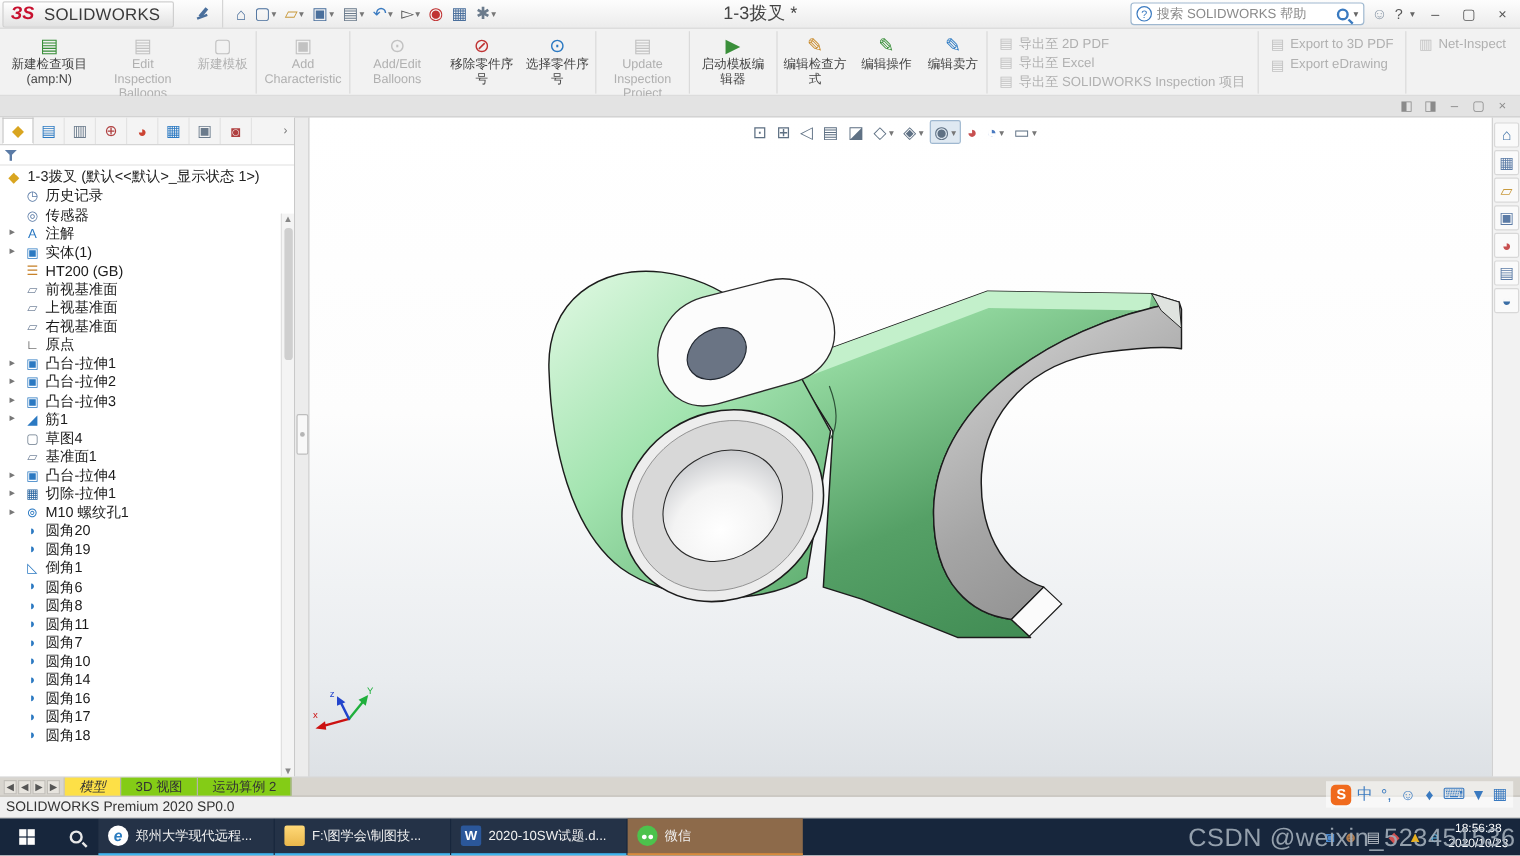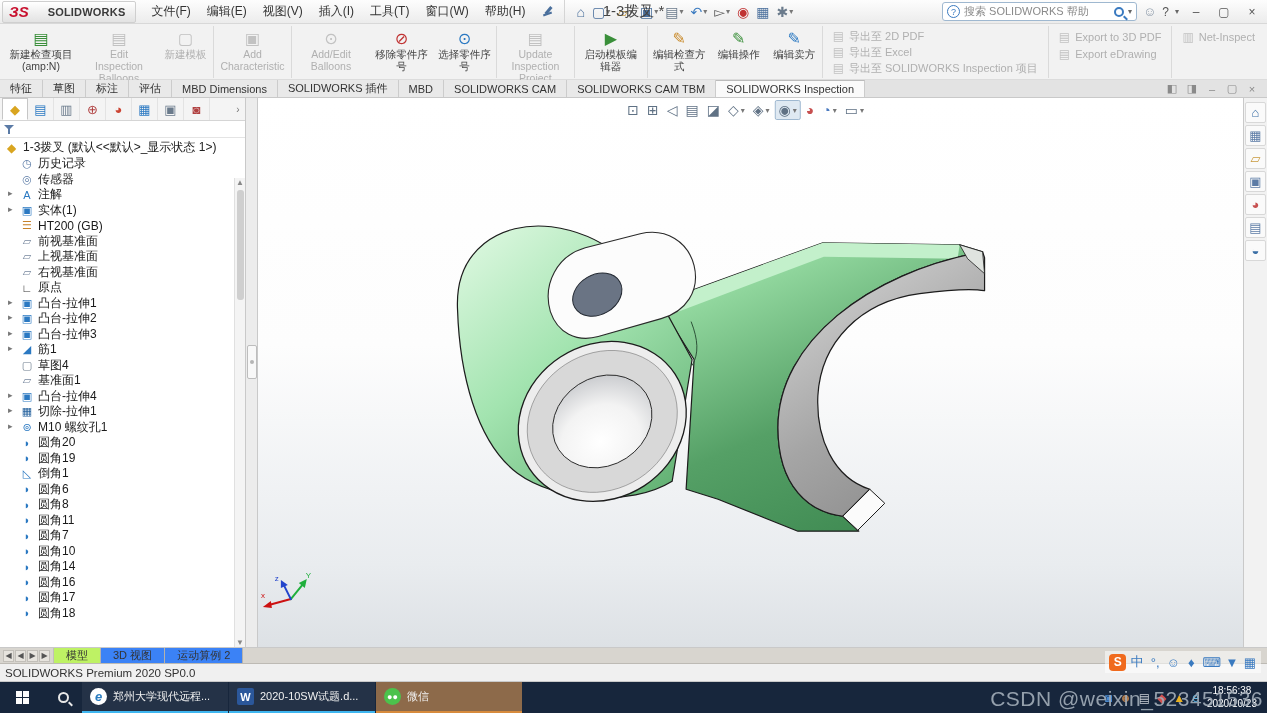--- a/index.html
+++ b/index.html
@@ -2,23 +2,23 @@
 <html><head>
 <meta charset="utf-8">
 <style>
   *{margin:0;padding:0;box-sizing:border-box;}
   html,body{width:1267px;height:713px;overflow:hidden;}
   body{font-family:"Liberation Sans","DejaVu Sans",sans-serif;font-size:12px;color:#222;background:#f0f0f0;}
   #app{width:1267px;height:713px;display:flex;flex-direction:column;position:relative;}
 
   
   .titlebar{height:24px;background:linear-gradient(#fdfdfd,#ececec);display:flex;align-items:center;border-bottom:1px solid #d8d8d8;position:relative;}
-  .swlogo{display:flex;align-items:center;gap:19px;padding:0 10px 0 6px;height:22px;background:linear-gradient(#ffffff,#e2e2e2);border:1px solid #cfcfcf;border-radius:2px;margin:1px 8px 1px 2px;justify-content:flex-end;}
+  .swlogo{display:flex;align-items:center;gap:8px;padding:0 10px 0 6px;height:22px;background:linear-gradient(#ffffff,#e2e2e2);border:1px solid #cfcfcf;border-radius:2px;margin:1px 8px 1px 2px;justify-content:flex-end;}
   .swlogo .ds{color:#c8102e;font-weight:bold;font-style:italic;font-size:15px;}
-  .swlogo .nm{font-size:11px;font-weight:bold;color:#3a3a3a;letter-spacing:.2px;}
+  .swlogo .nm{font-size:14px;font-weight:normal;color:#3a3a3a;letter-spacing:.2px;}
   .menus{display:flex;gap:2px;}
   .menu{padding:2px 7px;font-size:12px;color:#333;cursor:default;}
   .pin-icon{width:16px;height:16px;margin:0 8px;position:relative;}
   .pin-icon::before{content:"";position:absolute;left:7px;top:2px;width:3px;height:9px;background:#4a6f9c;transform:rotate(40deg);}
   .pin-icon::after{content:"";position:absolute;left:3px;top:9px;width:9px;height:2px;background:#4a6f9c;transform:rotate(-20deg);}
   .qbar{display:flex;align-items:center;gap:1px;border-left:1px solid #d5d5d5;padding-left:8px;height:100%;}
   .qico{display:inline-flex;align-items:center;height:20px;padding:0 3px;border-radius:2px;color:#4a6f9c;font-size:14px;}
   .qico .dd{font-size:8px;color:#777;margin-left:1px;}
   .doc-title{position:absolute;left:0;right:0;text-align:center;font-size:15px;color:#444;pointer-events:none;}
   .tb-right{margin-left:auto;display:flex;align-items:center;gap:6px;padding-right:4px;z-index:2;}
@@ -87,22 +87,22 @@
   .hud-ico.dropdown::after{content:"▾";font-size:8px;color:#777;margin-left:2px;}
 
   
   .taskpane{width:24px;background:#f2f2f2;border-left:1px solid #c9c9c9;display:flex;flex-direction:column;align-items:center;padding-top:4px;gap:2px;}
   .tp-ico{width:21px;height:21px;display:flex;align-items:center;justify-content:center;border:1px solid #d8d8d8;background:#fafafa;border-radius:2px;font-size:13px;}
 
   
   .modeltabs{height:16px;background:#d8d5cf;display:flex;align-items:stretch;border-bottom:1px solid #bdbab4;}
   .mnav{display:flex;align-items:center;padding:0 3px;gap:1px;border-right:1px solid #c2bfb9;}
   .mnav span{font-size:8px;color:#555;width:11px;height:12px;background:#e7e4de;border:1px solid #c2bfb9;display:flex;align-items:center;justify-content:center;}
-  .mtab{display:flex;align-items:center;padding:0 12px;font-size:11px;color:#333;background:#3b82f6;border-right:1px solid #b5b2ac;}
-  .mtab.active{background:#bef264;}
+  .mtab{display:flex;align-items:center;padding:0 12px;font-size:11px;color:#333;background:#84cc16;border-right:1px solid #b5b2ac;}
+  .mtab.active{background:#fde047;font-style:italic;}
 
   
   .statusbar{height:18px;background:#f0f0f0;display:flex;align-items:center;padding-left:5px;font-size:11.5px;color:#333;border-bottom:1px solid #c9c9c9;}
 
   
   .imebar{position:absolute;right:6px;top:651px;height:22px;display:flex;align-items:center;gap:4px;background:rgba(255,255,255,.55);padding:0 4px;z-index:40;}
   .ime-ico{font-size:13px;color:#3a7ac0;min-width:14px;text-align:center;}
   .ime-ico.sogou{width:17px;height:17px;background:#f06a1d;color:#fff;border-radius:4px;font-weight:bold;font-size:12px;line-height:17px;}
 
   
@@ -131,30 +131,20 @@
 </head>
 <body>
 
 <div id="app">
 
   <div class="titlebar">
     <div class="swlogo">
       <span class="ds">ЗS</span>
       <span class="nm">SOLIDWORKS</span>
     </div>
-    <div class="menus">
-
-    <span class="menu">文件(F)</span>
-        <span class="menu">编辑(E)</span>
-        <span class="menu">视图(V)</span>
-        <span class="menu">插入(I)</span>
-        <span class="menu">工具(T)</span>
-        <span class="menu">窗口(W)</span>
-        <span class="menu">帮助(H)</span>
-      </div>
     <span class="pin-icon"></span>
     <div class="qbar">
 
     <span class="qico">
           <span class="g" style="color: rgb(74, 111, 156);">⌂</span>
         </span>
         <span class="qico dropdown">
           <span class="g" style="color: rgb(74, 111, 156);">▢</span>
           <span class="dd ddc">▾</span>
         </span>
@@ -287,33 +277,20 @@
     <div class="excol">
 
     <div class="exitem disabled">
           <span class="ric" style="color: rgb(194, 194, 194);">▥</span>
           <span>Net-Inspect</span>
         </div>
       </div>
   </div>
 
   <div class="cmdtabs">
-    <div style="display:flex;align-items:stretch;">
-
-    <span class="ctab">特征</span>
-        <span class="ctab">草图</span>
-        <span class="ctab">标注</span>
-        <span class="ctab">评估</span>
-        <span class="ctab">MBD Dimensions</span>
-        <span class="ctab">SOLIDWORKS 插件</span>
-        <span class="ctab">MBD</span>
-        <span class="ctab">SOLIDWORKS CAM</span>
-        <span class="ctab">SOLIDWORKS CAM TBM</span>
-        <span class="ctab active">SOLIDWORKS Inspection</span>
-      </div>
     <div class="doc-ctrls">
       <span class="dc">◧</span>
       <span class="dc">◨</span>
       <span class="dc">–</span>
       <span class="dc">▢</span>
       <span class="dc">×</span>
     </div>
   </div>
 
   <div class="main">
@@ -665,20 +642,24 @@
     <div class="tb-search">
       <span class="mag"></span>
     </div>
     <div style="display:flex;align-items:stretch;">
 
     <div class="tb-app">
           <span class="app-ico ie-icon">e</span>
           <span class="lbl">郑州大学现代远程...</span>
         </div>
         <div class="tb-app">
+          <span class="app-ico folder-icon"></span>
+          <span class="lbl">F:\图学会\制图技...</span>
+        </div>
+        <div class="tb-app">
           <span class="app-ico word-icon">W</span>
           <span class="lbl">2020-10SW试题.d...</span>
         </div>
         <div class="tb-app hl-tan">
           <span class="app-ico wechat-icon">●●</span>
           <span class="lbl">微信</span>
         </div>
       </div>
     <div class="tray">
 

